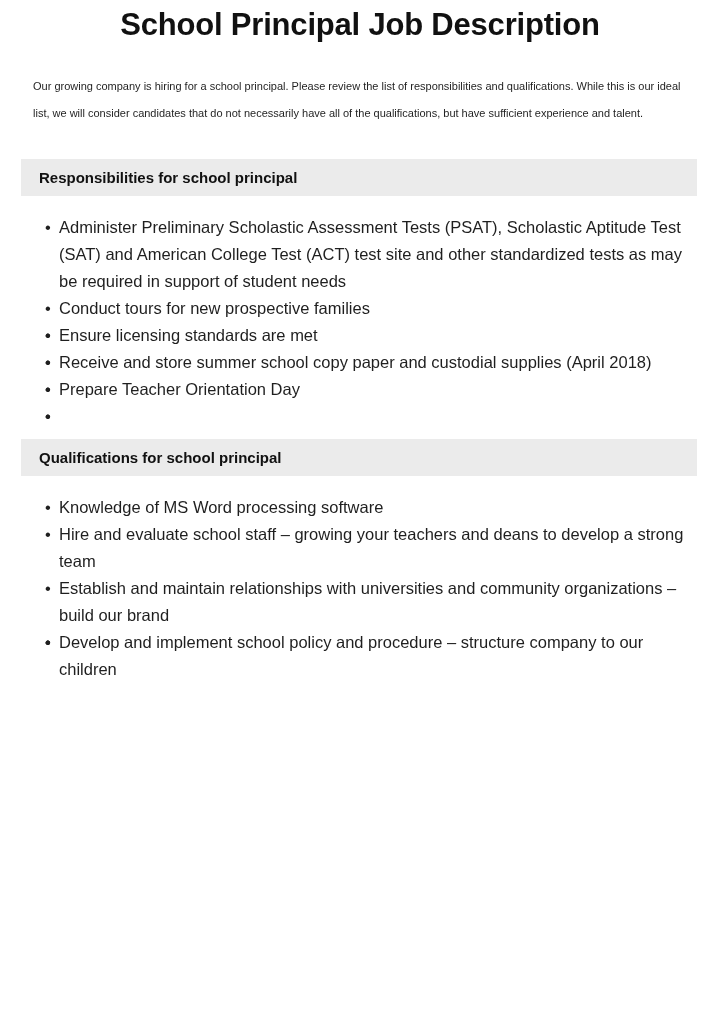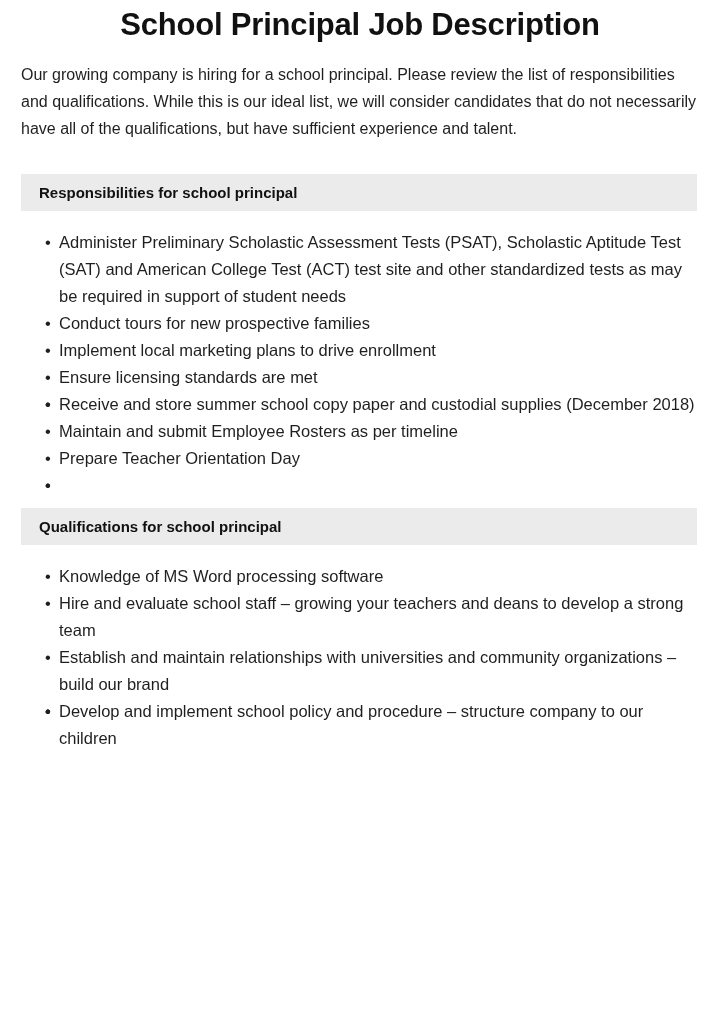--- a/index.html
+++ b/index.html
@@ -26,23 +26,23 @@
     margin: 0;
     padding: 6px 21px 0 21px;
     text-align: center;
     font-size: 31px;
     font-weight: bold;
     letter-spacing: -0.2px;
     line-height: 38px;
     color: #111111;
   }
   .intro {
-    margin: 0;
+    margin: 12px;
     padding: 17px 24px 0 21px;
-    font-size: 16px;
+    font-size: 11px;
     line-height: 27px;
     color: #1f1f1f;
   }
   .section {
     margin: 0;
     padding: 0;
   }
   .section-header {
     margin: 32px 23px 0 21px;
     background: #ebebeb;
@@ -103,36 +103,34 @@
       <li>
         <span class="bullet-dot">•</span>
         <span>Administer Preliminary Scholastic Assessment Tests (PSAT), Scholastic Aptitude Test (SAT) and American College Test (ACT) test site and other standardized tests as may be required in support of student needs</span>
       </li>
       <li>
         <span class="bullet-dot">•</span>
         <span>Conduct tours for new prospective families</span>
       </li>
       <li>
         <span class="bullet-dot">•</span>
-        <span>Implement local marketing plans to drive enrollment</span>
       </li>
       <li>
         <span class="bullet-dot">•</span>
         <span>Ensure licensing standards are met</span>
       </li>
       <li>
         <span class="bullet-dot">•</span>
       </li>
       <li>
         <span class="bullet-dot">•</span>
-        <span>Receive and store summer school copy paper and custodial supplies (December 2018)</span>
+        <span>Receive and store summer school copy paper and custodial supplies (April 2018)</span>
       </li>
       <li>
         <span class="bullet-dot">•</span>
-        <span>Maintain and submit Employee Rosters as per timeline</span>
       </li>
       <li>
         <span class="bullet-dot">•</span>
         <span>Prepare Teacher Orientation Day</span>
       </li>
       <li>
         <span class="bullet-dot">•</span>
       </li>
       <li>
         <span class="bullet-dot">•</span>

